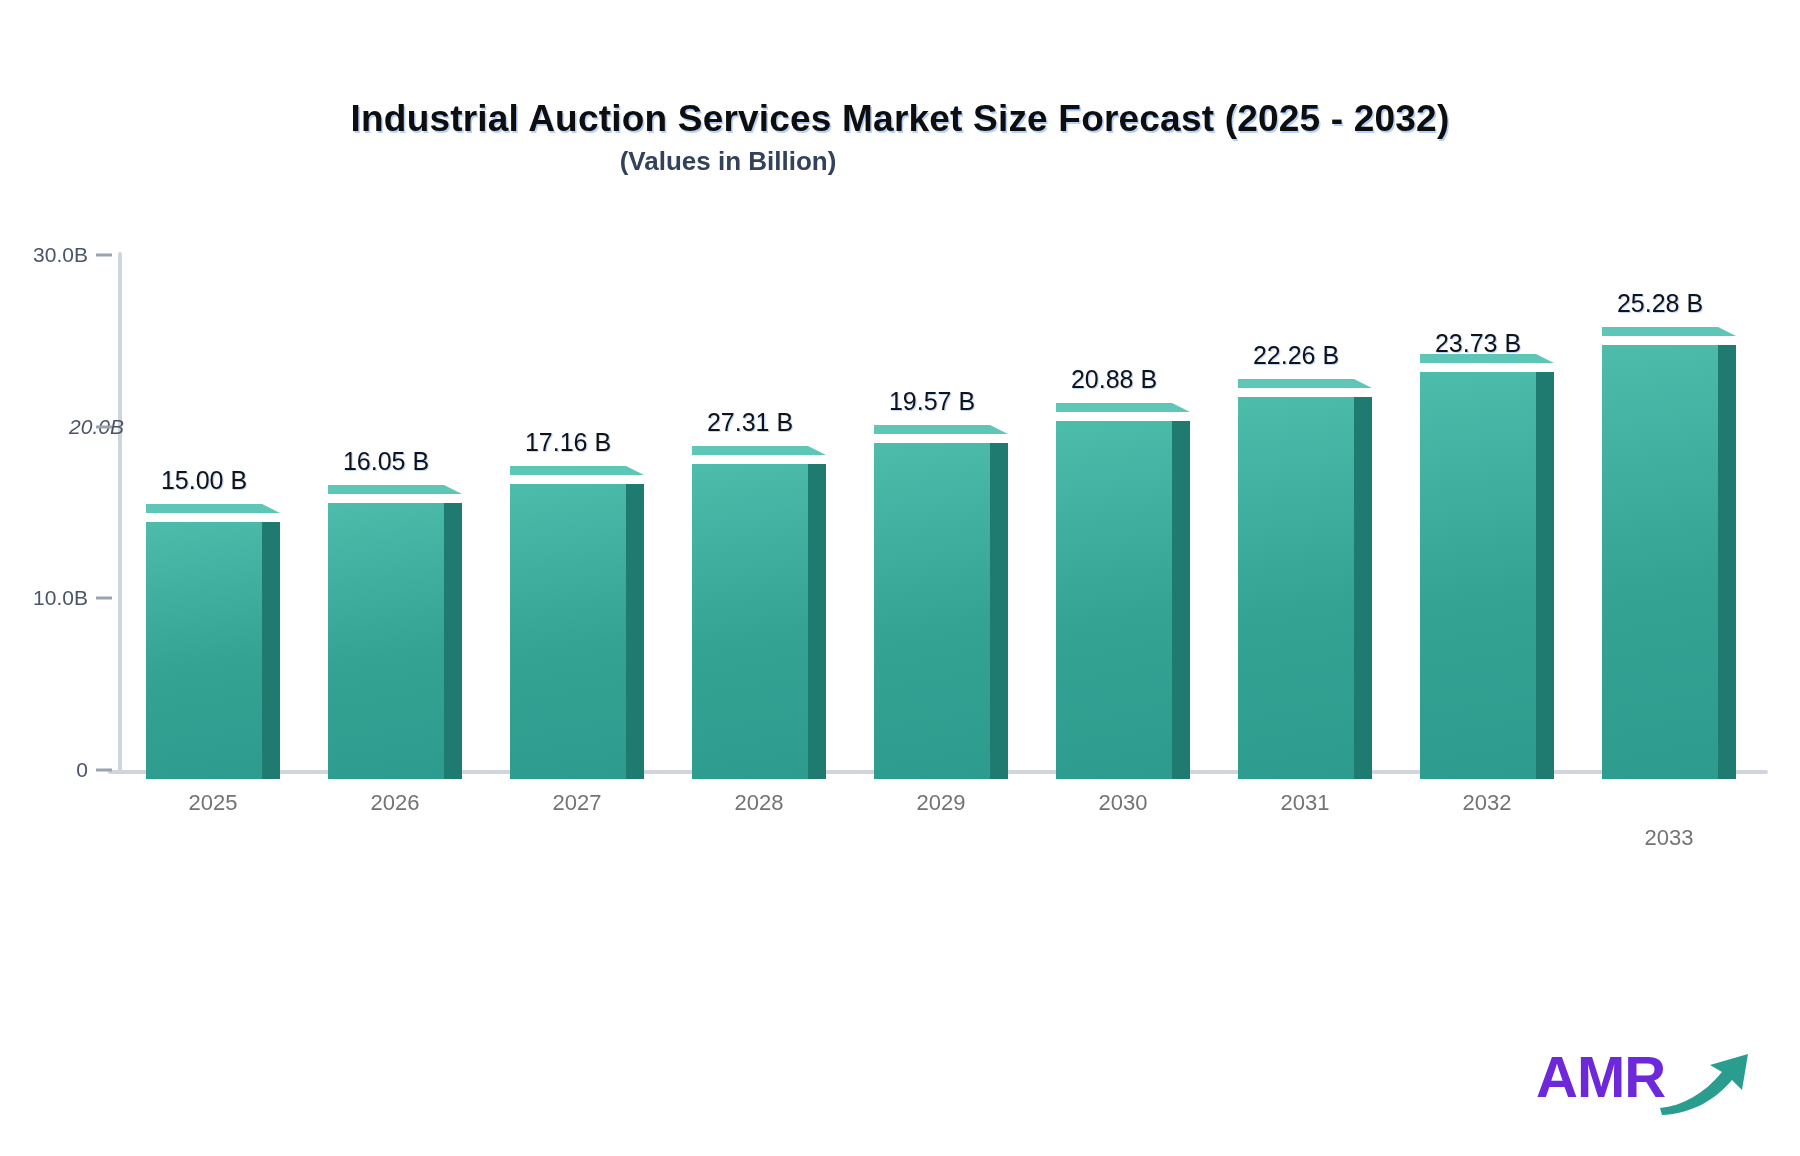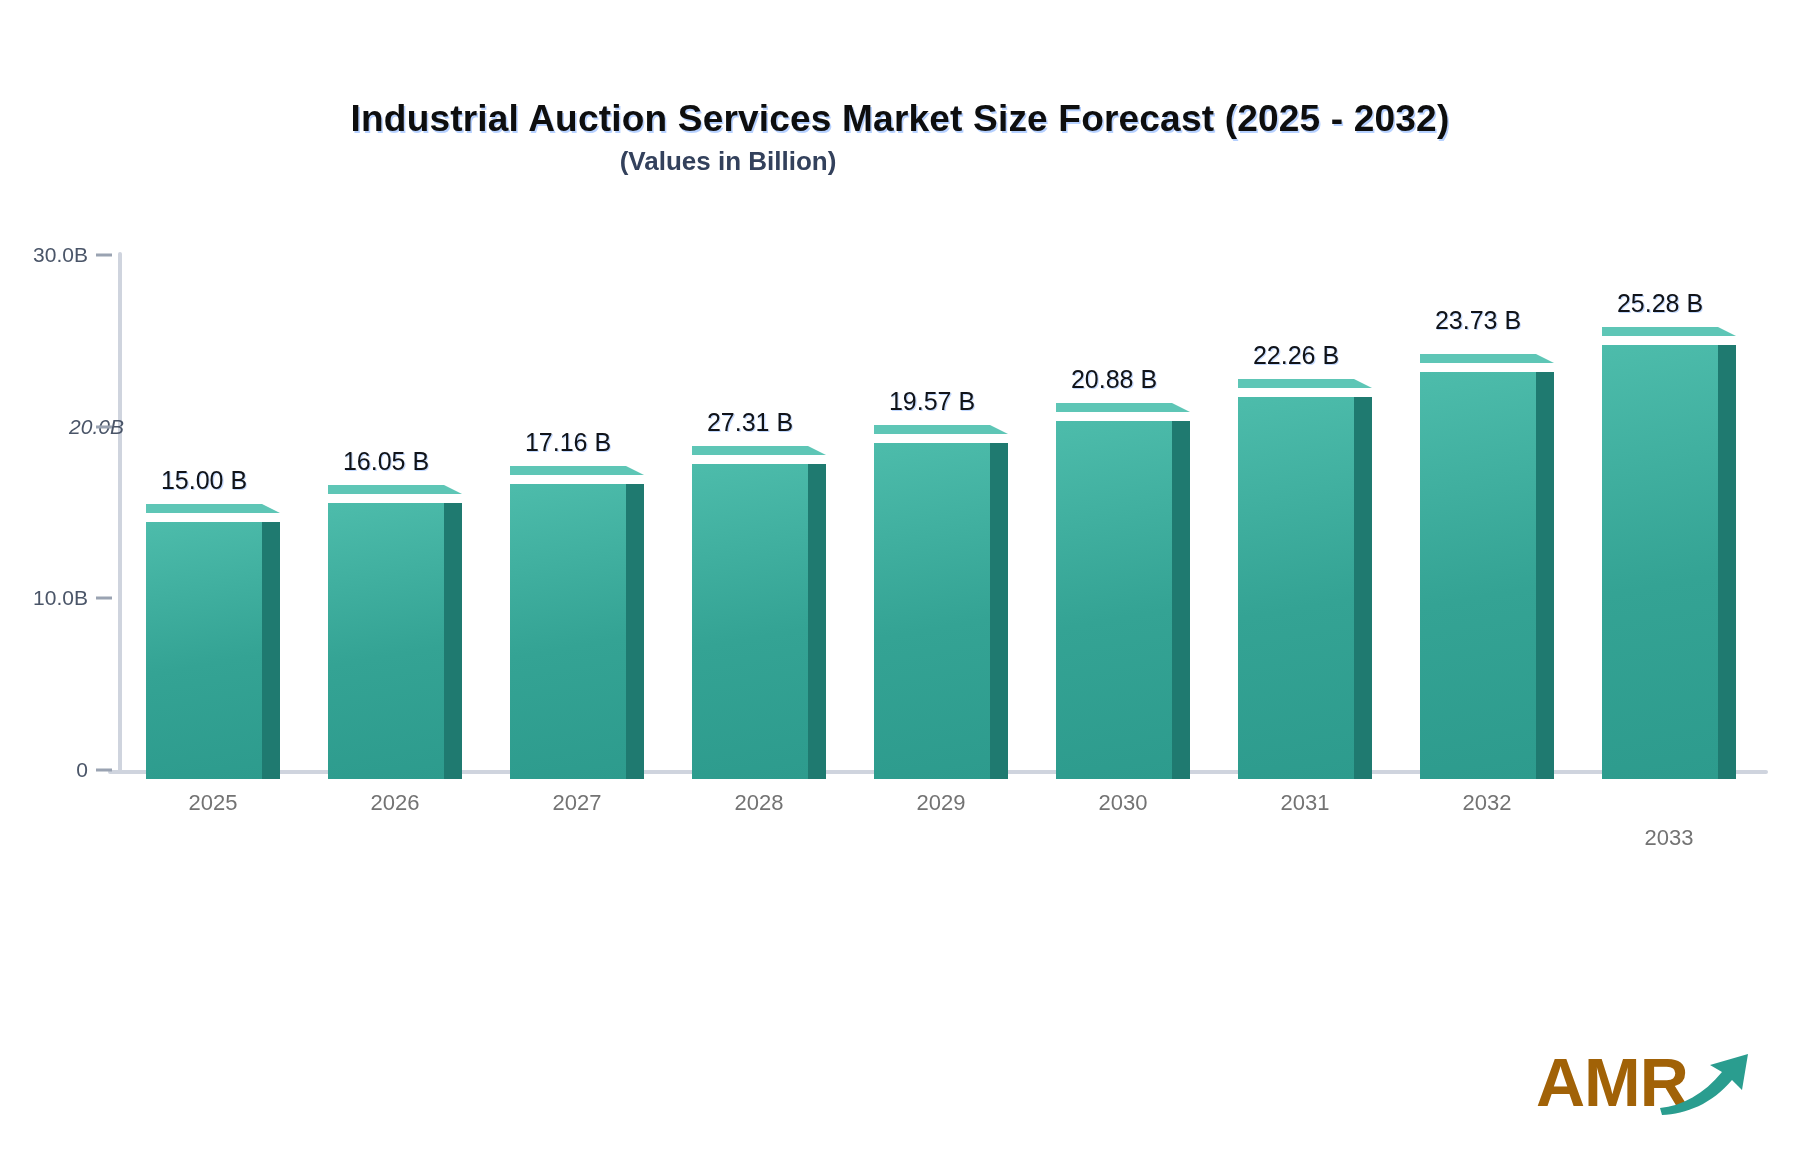--- a/index.html
+++ b/index.html
@@ -157,23 +157,23 @@
     position: absolute;
     right: 44px;
     bottom: 26px;
     width: 220px;
     height: 90px;
   }
   #amr-wordmark {
     position: absolute;
     left: 0;
     top: 8px;
-    font-size: 68px;
-    font-weight: bold;
-    color: #a16207;
+    font-size: 58px;
+    font-weight: bold;
+    color: #6d28d9;
     letter-spacing: -1px;
     line-height: 1;
   }
   #amr-arrow {
     position: absolute;
     left: 120px;
     top: 6px;
   }
 </style>
 </head>
@@ -246,21 +246,21 @@
         <div class="bar-front" style="height: 382.13px;"></div>
         <div class="bar-top" style="top: -9px;"></div>
       </div>
       <div class="bar-value" style="left: 1216px; top: 340.87px;">22.26 B</div>
       <div class="bar-category" style="left: 1235px;">2031</div>
       <div class="bar-group" style="left: 1420px; top: 362.635px; width: 134px; height: 416.365px;">
         <div class="bar-side" style="height: 407.365px; bottom: 0px;"></div>
         <div class="bar-front" style="height: 407.365px;"></div>
         <div class="bar-top" style="top: -9px;"></div>
       </div>
-      <div class="bar-value" style="left: 1398px; top: 306px;">23.73 B</div>
+      <div class="bar-value" style="left: 1398px; top: 329px;">23.73 B</div>
       <div class="bar-category" style="left: 1417px;">2032</div>
       <div class="bar-group" style="left: 1602px; top: 336.027px; width: 134px; height: 442.973px;">
         <div class="bar-side" style="height: 433.973px; bottom: 0px;"></div>
         <div class="bar-front" style="height: 433.973px;"></div>
         <div class="bar-top" style="top: -9px;"></div>
       </div>
       <div class="bar-value" style="left: 1580px; top: 289.027px;">25.28 B</div>
       <div class="bar-category" style="left: 1599px; margin-top: 35px;">2033</div>
     </div>
 

